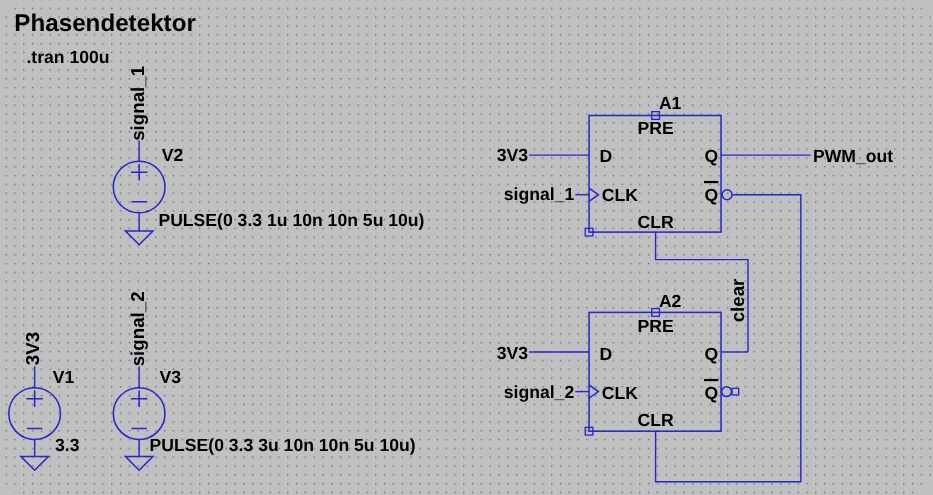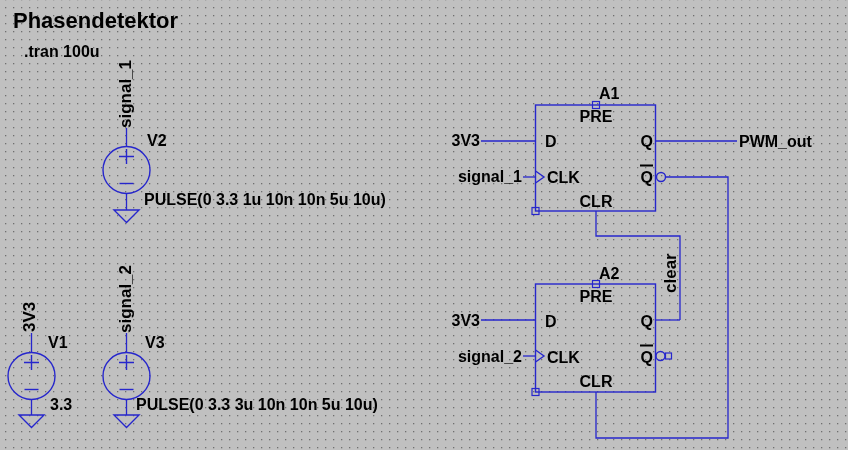--- a/index.html
+++ b/index.html
@@ -1,17 +1,17 @@
 <!DOCTYPE html>
 <html><head>
 <meta charset="utf-8">
 <style>
   html,body{margin:0;padding:0;background:#c0c0c0;}
   .canvas{position:relative;width:848px;height:450px;overflow:hidden;
-          font-family:"Liberation Sans",sans-serif;}
+          font-family:"Liberation Sans",sans-serif;border-radius:25px;}
   svg text{font-family:"Liberation Sans",sans-serif;font-weight:bold;
            fill:#000;font-size:16px;}
   text.title{font-size:22px;}
   text.vlabel{font-size:17px;}
   .wire{stroke:#2626cc;stroke-width:1.3;fill:none;}
   .sym{stroke:#2626cc;stroke-width:1.4;fill:none;}
   .pinbox{stroke:#2626cc;stroke-width:1.2;fill:none;}
   .ovl{stroke:#000;stroke-width:2;}
 </style>
 </head>

